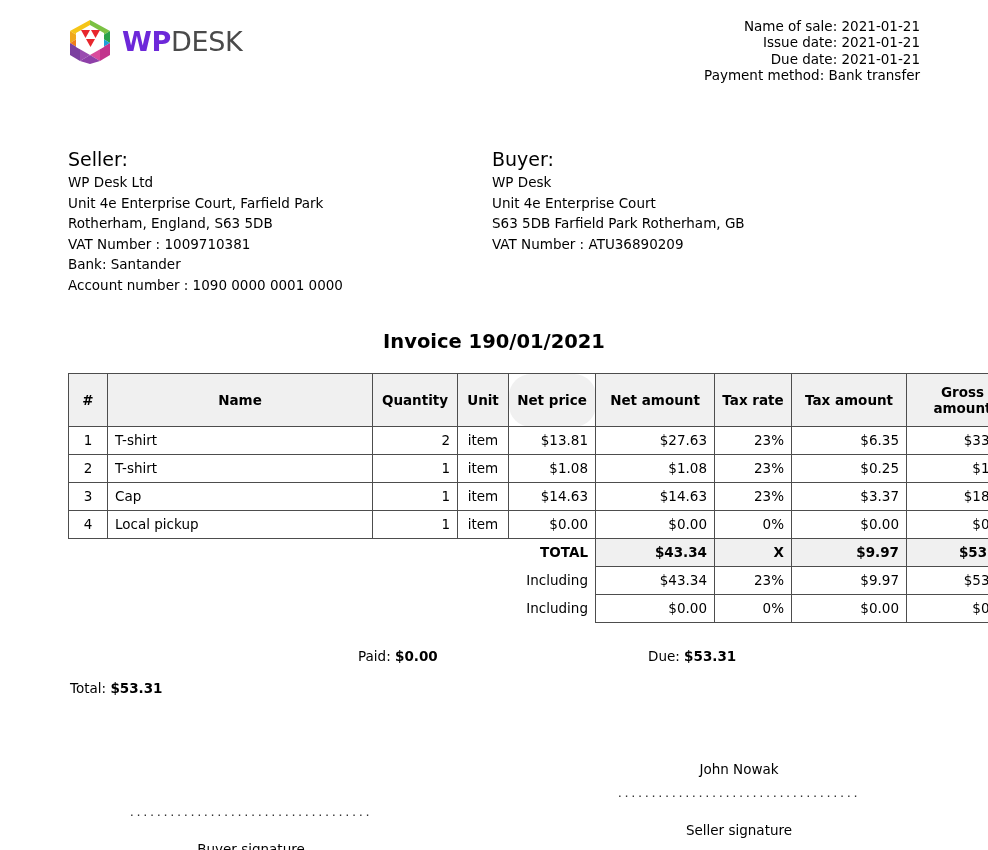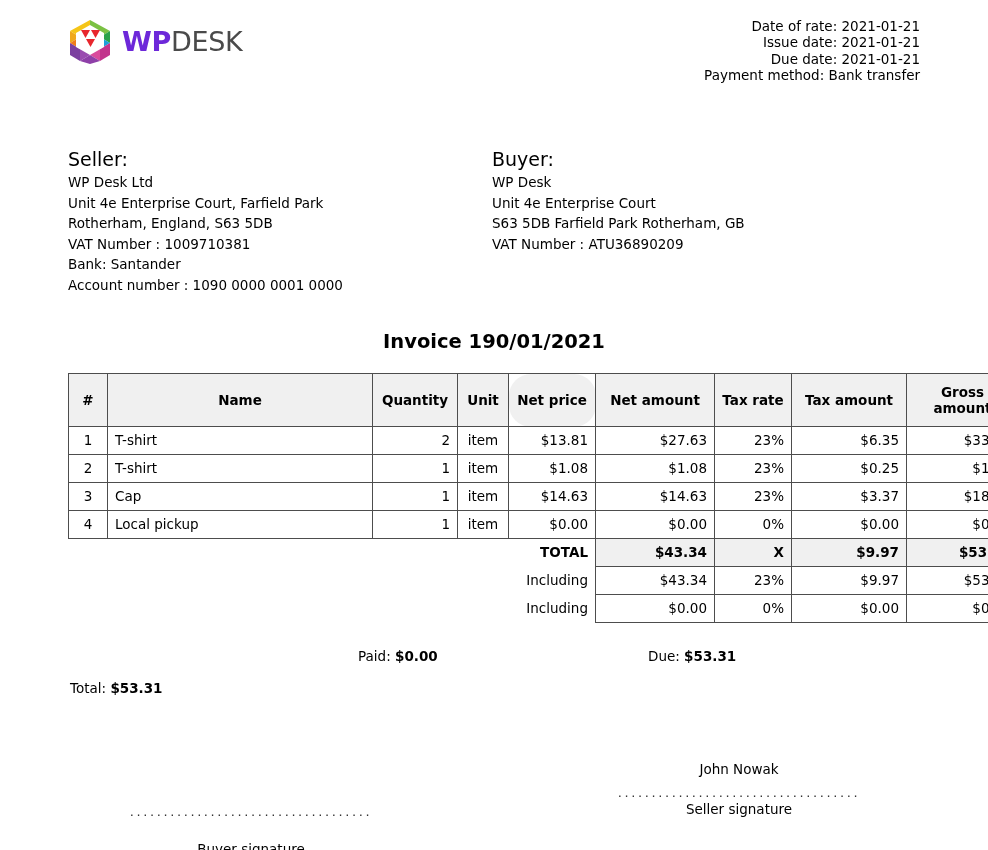--- a/index.html
+++ b/index.html
@@ -189,20 +189,21 @@
   .sig .sig-dots {
     margin-top: 7px;
     letter-spacing: 2.6px;
     font-size: 13px;
     line-height: 14px;
     color: #333333;
     overflow: hidden;
     white-space: nowrap;
   }
   .sig .sig-caption {
+    margin-top: 21px;
     line-height: 18px;
     white-space: nowrap;
   }
   .sig.buyer .sig-dots { margin-top: 26px; }
   .sig.buyer .sig-caption { margin-top: 21px; }
 </style>
 </head>
 <body>
 
 <div class="header">
@@ -236,21 +237,21 @@
         <polygon points="18,21 27,21 22.5,29" fill="#e8262d"></polygon>
       </svg>
     </div>
     <div class="logo-text">
       <span class="wp">WP</span><span class="desk">DESK</span>
     </div>
   </div>
 
   <div class="meta">
     <div>
-      <span>Date of rate:</span>
+      <span>Name of sale:</span>
       <b>2021-01-21</b>
     </div>
     <div>
       <span>Issue date:</span>
       <b>2021-01-21</b>
     </div>
     <div>
       <span>Due date:</span>
       <b>2021-01-21</b>
     </div>

